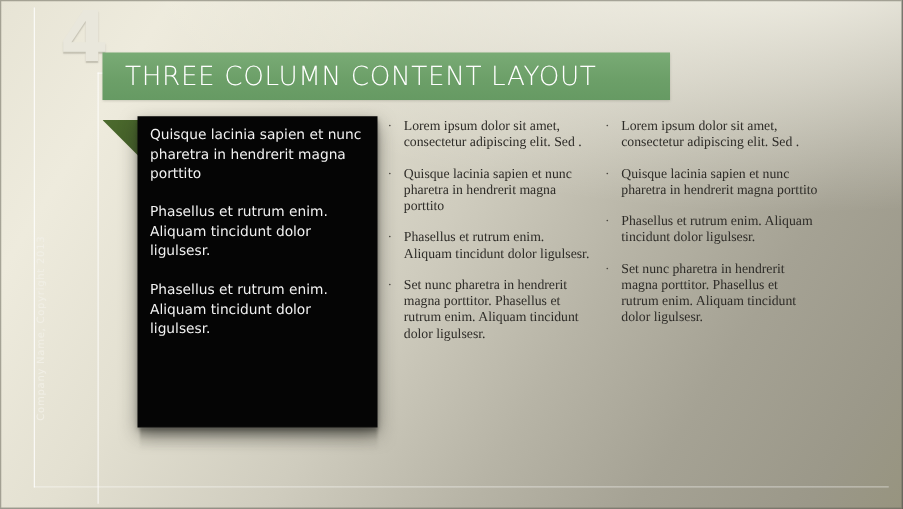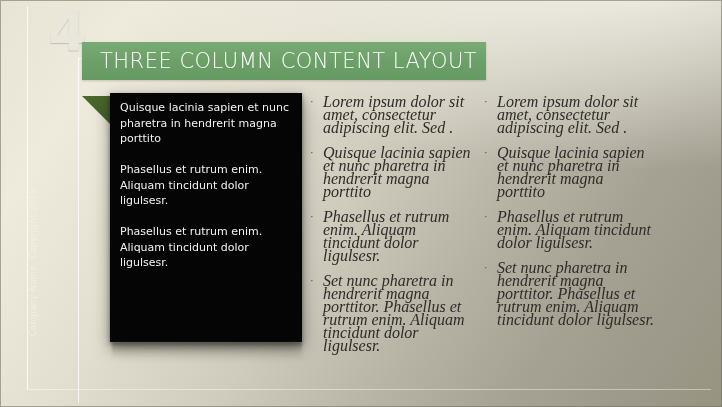--- a/index.html
+++ b/index.html
@@ -111,24 +111,25 @@
     letter-spacing: 0.6px;
     color: #f1efe6;
     white-space: nowrap;
   }
 
   
   #title-banner {
     position: absolute;
     left: 82px;
     top: 42px;
-    width: 404px;
+    width: 439px;
     height: 38px;
     background: linear-gradient(180deg, #79ab75 0%, #6da069 52%, #669a63 100%);
     box-shadow: 0 1px 2px rgba(70,80,60,0.25);
+    padding-left: 15px;
   }
   #title-text {
     position: absolute;
     left: 18px;
     top: 5px;
     right: 8px;
     font-family: "DejaVu Sans", sans-serif;
     font-size: 21px;
     font-weight: 300;
     line-height: 28px;
@@ -188,24 +189,23 @@
     width: 13px;
     font-family: "Liberation Serif", serif;
     font-size: 11px;
     line-height: 13px;
     color: #4a4740;
     text-align: left;
   }
   .bullet-text {
     flex: 1 1 auto;
     font-family: "Liberation Serif", serif;
-    font-size: 16px;
+    font-size: 11px;
     line-height: 13px;
     color: #2e2c28;
-    font-style: italic;
   }
 
   
   #box-shadow-smear {
     position: absolute;
     left: 112px;
     top: 342px;
     width: 190px;
     height: 18px;
     background: linear-gradient(180deg, rgba(55,55,48,0.45) 0%, rgba(120,118,106,0.16) 55%, rgba(140,138,126,0) 100%);

